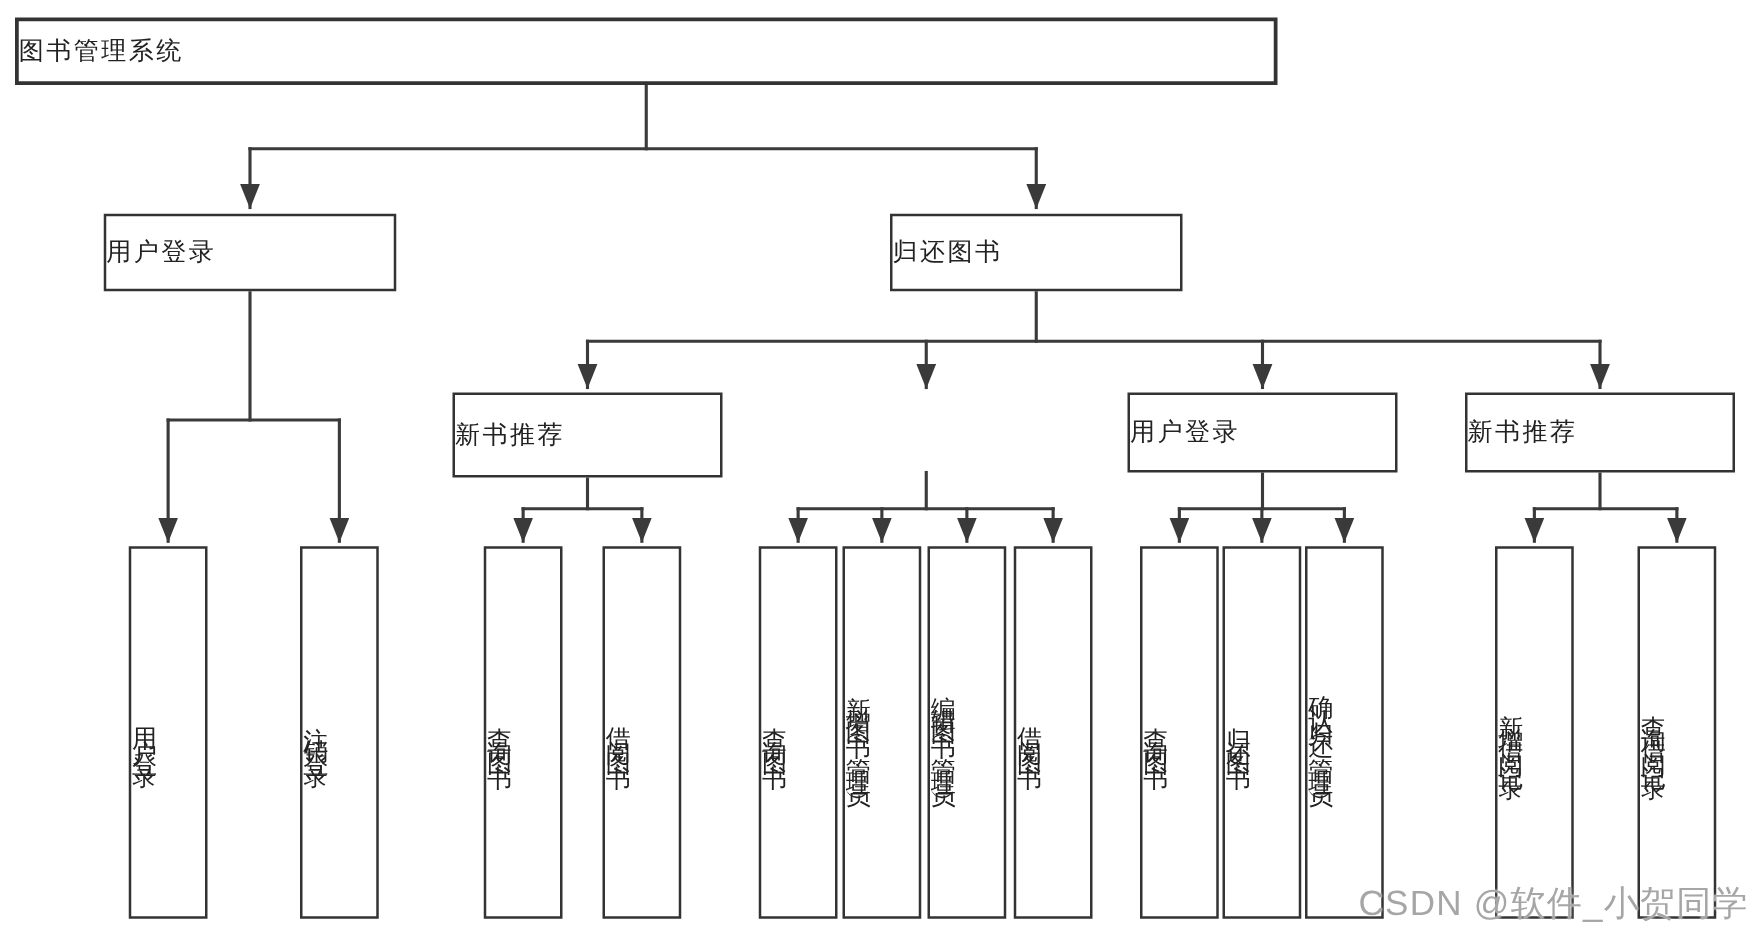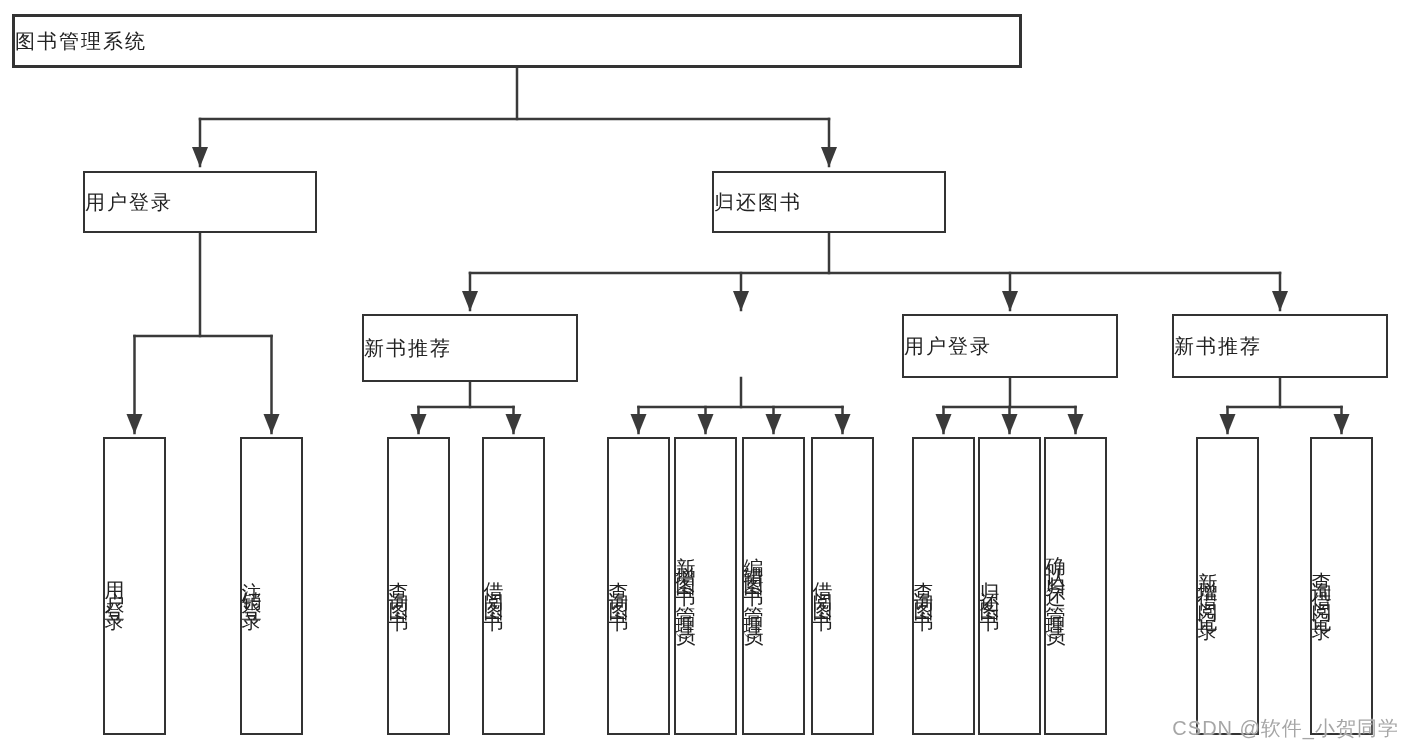--- a/index.html
+++ b/index.html
@@ -16,21 +16,21 @@
   }
   .box.h span{
     font-size:20px;letter-spacing:2px;white-space:nowrap;line-height:1;
   }
   .box.v span{
     writing-mode:vertical-rl;text-orientation:mixed;
     font-size:20px;letter-spacing:0.5em;line-height:1;white-space:nowrap;
   }
   .watermark{
     position:absolute;right:6px;bottom:5px;
-    font-size:20px;letter-spacing:1px;white-space:nowrap;
+    font-size:28px;letter-spacing:1px;white-space:nowrap;
     color:var(--watermark,#a6a6a6);
     text-shadow:0 0 2px #ffffff;
   }
 </style>
 </head>
 <body>
 
 <div class="stage">
 
   <svg class="wires" viewBox="0 0 1405 747" xmlns="http://www.w3.org/2000/svg">

